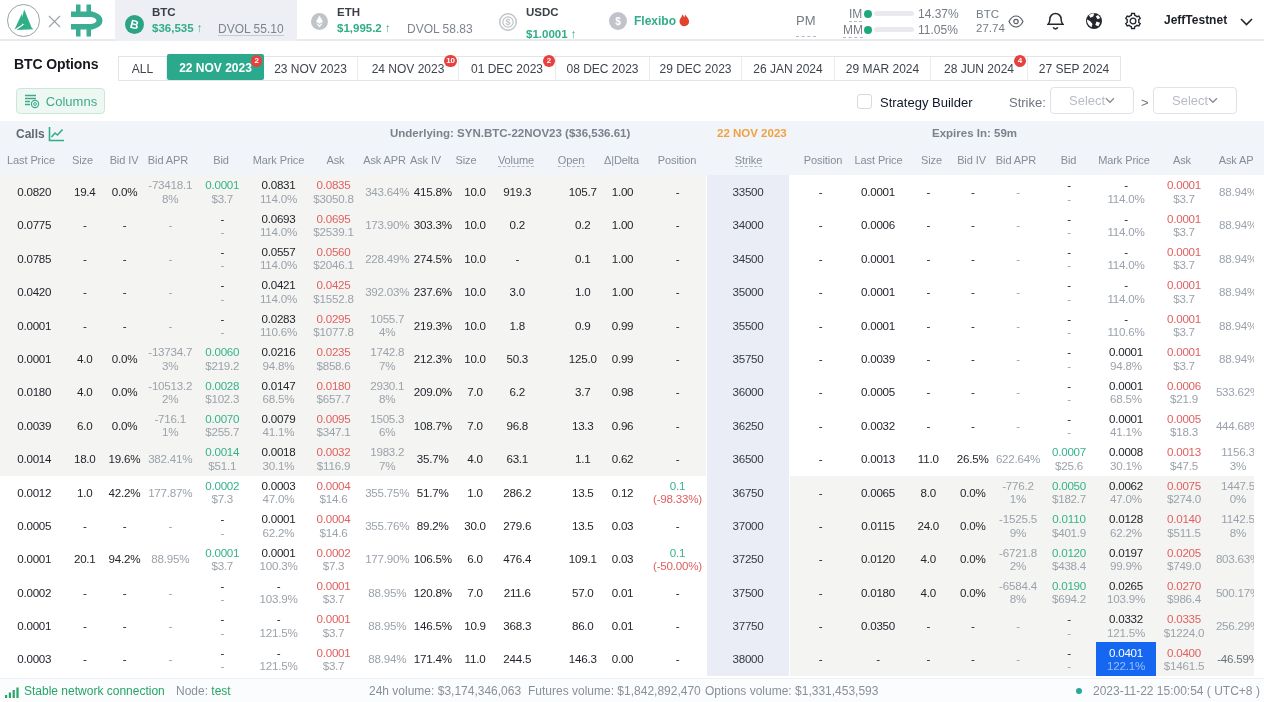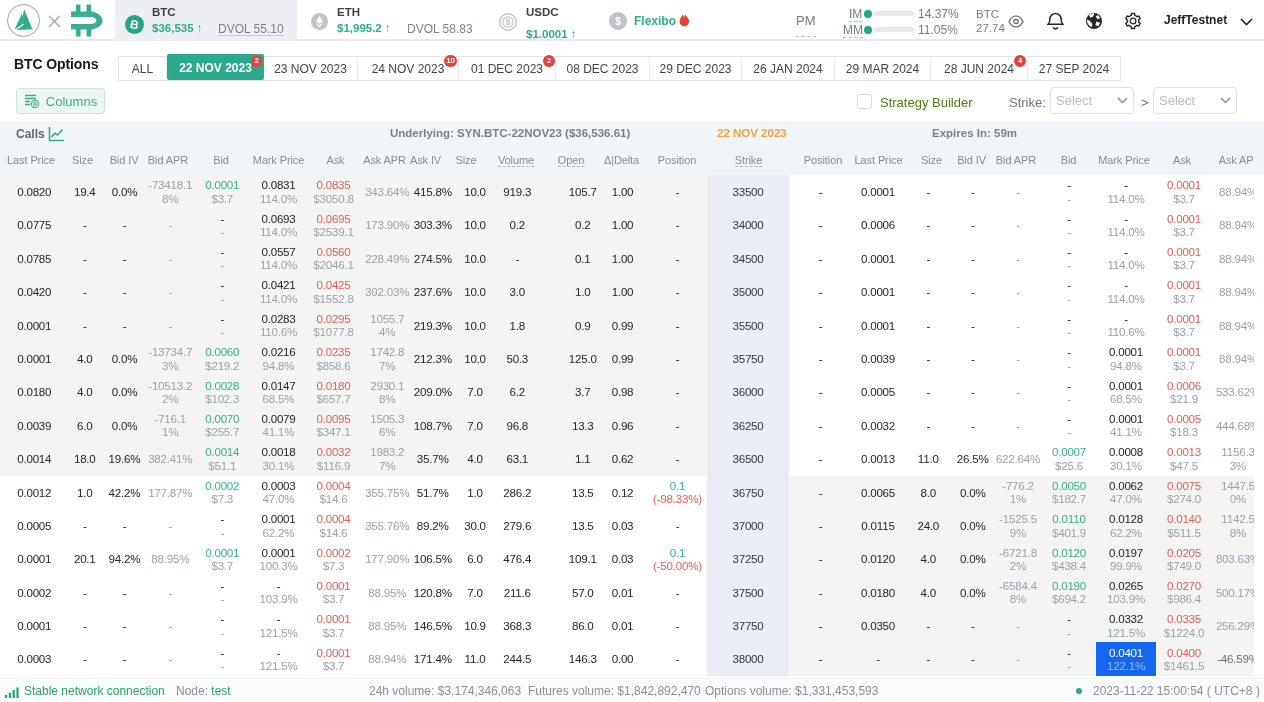--- a/index.html
+++ b/index.html
@@ -17,21 +17,21 @@
 #tabs{position:absolute;left:118px;top:13px;height:25px;display:flex;border:1px solid #e1e4e9;border-radius:0;background:#fff}
 .tab{display:flex;align-items:center;justify-content:center;font-size:12px;color:#3f444b;border-right:1px solid #e9ebee;white-space:nowrap;height:23px}
 .tab:last-child{border-right:none}
 .tab .tx{position:relative;white-space:nowrap}
 .tab.active{background:#2ba98c;color:#fff;font-weight:700;border-right:none;position:relative;top:-3px;height:26px;border-radius:2px;padding-top:2px}
 .badge{position:absolute;left:100%;top:-6.5px;min-width:11.5px;height:11.5px;border-radius:6px;background:#e8403d;color:#fff;font-size:8px;font-weight:700;display:flex;align-items:center;justify-content:center;padding:0 2px;letter-spacing:-0.3px}
 .tab.active .badge{margin-left:-1px;top:-6px}
 
 #toolbar{position:absolute;left:0;top:85px;width:1103px;height:36px;background:#fff}
 #colbtn{position:absolute;left:16px;top:3px;width:89px;height:26px;border:1px solid #cbe7dc;background:#eef8f3;border-radius:4px;display:flex;align-items:center;justify-content:center;gap:6px;color:#3fa98c;font-size:13px}
-.sel{position:absolute;top:2px;width:84px;height:27px;border:1px solid #dfe2e7;border-radius:4px;background:#fff;display:flex;align-items:center;justify-content:space-between;padding:0 5px;font-size:13px;color:#b8bcc3}
+.sel{position:absolute;top:2px;width:84px;height:27px;border:1px solid #dfe2e7;border-radius:4px;background:#fff;display:flex;align-items:center;justify-content:space-between;padding:0 18px;font-size:13px;color:#b8bcc3}
 
 #table{position:absolute;left:0;top:121px;width:1254px;height:555px;overflow:hidden}
 #band{position:absolute;left:0;top:0;width:1264px;height:54px}
 .shead{position:absolute;top:6px;font-size:11.5px;font-weight:700;color:#7b828d;white-space:nowrap}
 .chead{position:absolute;top:0;font-size:11px;letter-spacing:-0.1px;font-weight:400;color:#868d97;white-space:nowrap}
 #bg-calls{position:absolute;left:0;top:54px;width:706px;height:300.6px;background:#f4f5f2}
 #bg-puts{position:absolute;left:790px;top:354.6px;width:464px;height:200.4px;background:#f4f5f2}
 #bg-strike{position:absolute;left:707px;top:54px;width:82px;height:501px;background:#eaedf6}
 #rows{position:absolute;left:0;top:54px;width:1264px}
 .row{display:grid;grid-template-columns:56.5px 46.5px 43px 48.5px 55.5px 57px 53px 44.5px 40.5px 46px 52.5px 52.5px 53px 57px 84px 61px 54px 46.5px 42.5px 48px 54px 60px 56px 52px;height:33.4px}
@@ -197,21 +197,21 @@
     <svg width="16" height="16" viewBox="0 0 16 16">
       <g stroke="#3fa98c" stroke-width="1.4" fill="none">
         <path d="M1 2.5 h11 M1 5.5 h11 M1 8.5 h5 M1 11.5 h5"></path>
       </g>
       <circle cx="11" cy="11" r="3.6" fill="none" stroke="#3fa98c" stroke-width="1.2"></circle>
       <circle cx="11" cy="11" r="1.4" fill="none" stroke="#3fa98c" stroke-width="1"></circle>
     </svg>
     <span>Columns</span>
   </div>
   <span class="abs" style="left:857px;top:9px;width:15px;height:15px;border:1px solid #d6d9de;border-radius:3px;background:#fff"></span>
-  <span class="abs" style="left:880px;top:10px;font-size:13px;color:#4d7c0f">Strategy Builder</span>
+  <span class="abs" style="left:880px;top:10px;font-size:13px;color:#0f172a">Strategy Builder</span>
   <span class="abs" style="left:1009px;top:10px;font-size:13px;color:#6f757e">Strike:</span>
   <div class="sel" style="left:1050px">
       <span>Select</span>
       <svg width="11" height="7" viewBox="0 0 11 7">
         <path d="M1 1 L5.5 5.5 L10 1" fill="none" stroke="#878d96" stroke-width="1.4"></path>
       </svg>
     </div>
   <span class="abs" style="left:1141px;top:10px;font-size:13px;color:#6f757e">&gt;</span>
   <div class="sel" style="left:1153px">
       <span>Select</span>

